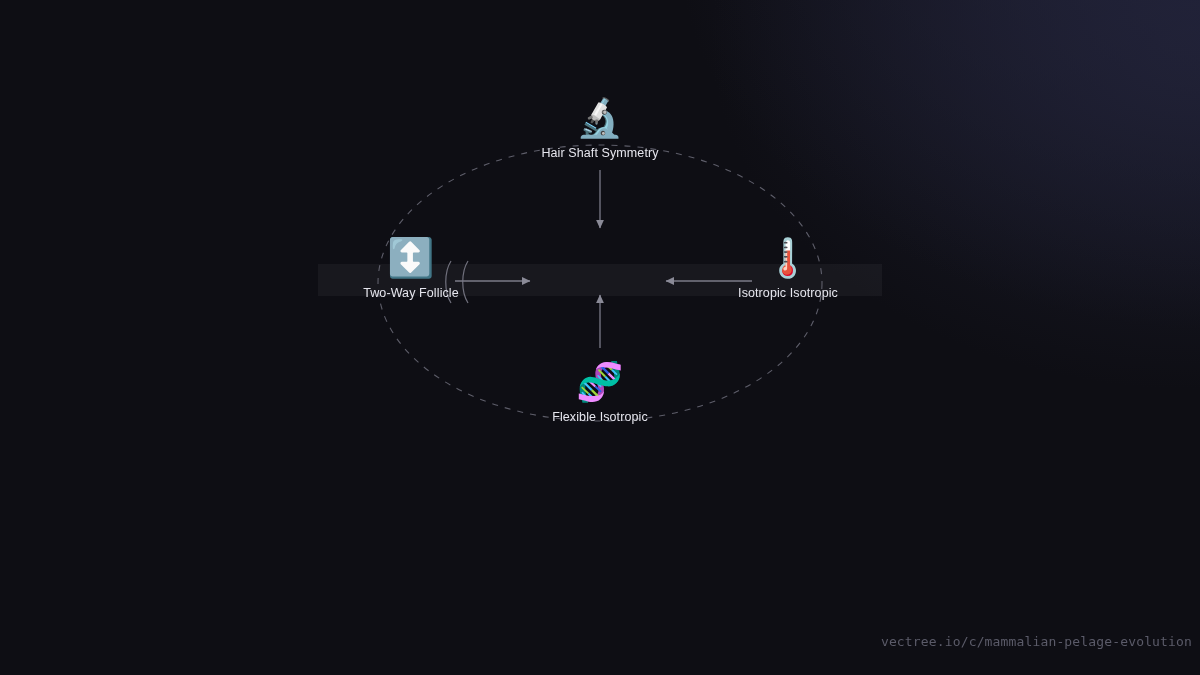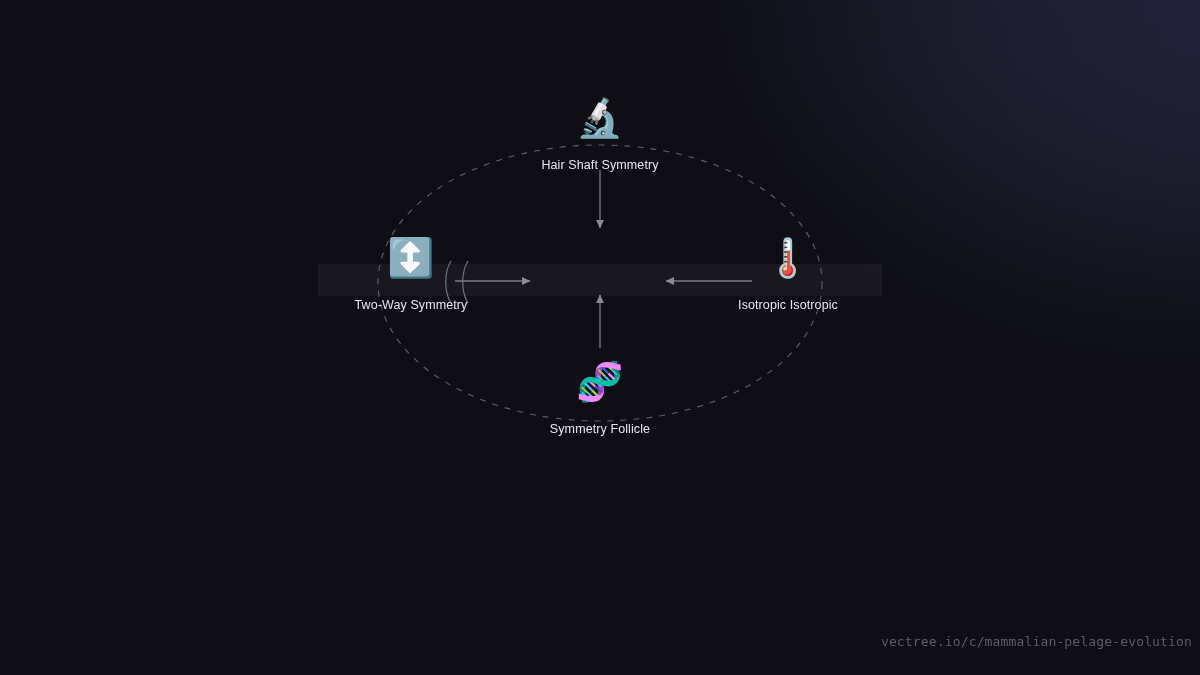--- a/index.html
+++ b/index.html
@@ -53,21 +53,21 @@
   }
   .node .ico {
     display:block;
     font-size:38px;
     line-height:44px;
     height:44px;
     font-family:"DejaVu Sans", sans-serif;
   }
   .node .lbl {
     display:block;
-    margin-top:18px;
+    margin-top:6px;
     font-size:12.5px;
     line-height:15px;
     color:#e6e6ee;
     letter-spacing:0.1px;
     white-space:nowrap;
   }
 
   
   #footer {
     position:absolute;
@@ -114,31 +114,31 @@
       <path d="M468,261 C461,272 461,292 468,303" fill="none" stroke="#7b7b88" stroke-width="1.2" opacity="0.9"></path>
     </svg>
 
     <div class="node" style="left:600px; top:96px;">
       <span class="ico">🔬</span>
       <span class="lbl">Hair Shaft Symmetry</span>
     </div>
 
     <div class="node" style="left:411px; top:236px;">
       <span class="ico">↕️</span>
-      <span class="lbl">Two-Way Symmetry</span>
+      <span class="lbl">Two-Way Follicle</span>
     </div>
 
     <div class="node" style="left:788px; top:236px;">
       <span class="ico">🌡️</span>
       <span class="lbl">Isotropic Isotropic</span>
     </div>
 
     <div class="node" style="left:600px; top:360px;">
       <span class="ico">🧬</span>
-      <span class="lbl">Symmetry Follicle</span>
+      <span class="lbl">Flexible Isotropic</span>
     </div>
 
   </div>
 
   <div id="footer">
 
     <div id="url">vectree.io/c/mammalian-pelage-evolution</div>
 
   </div>
 

